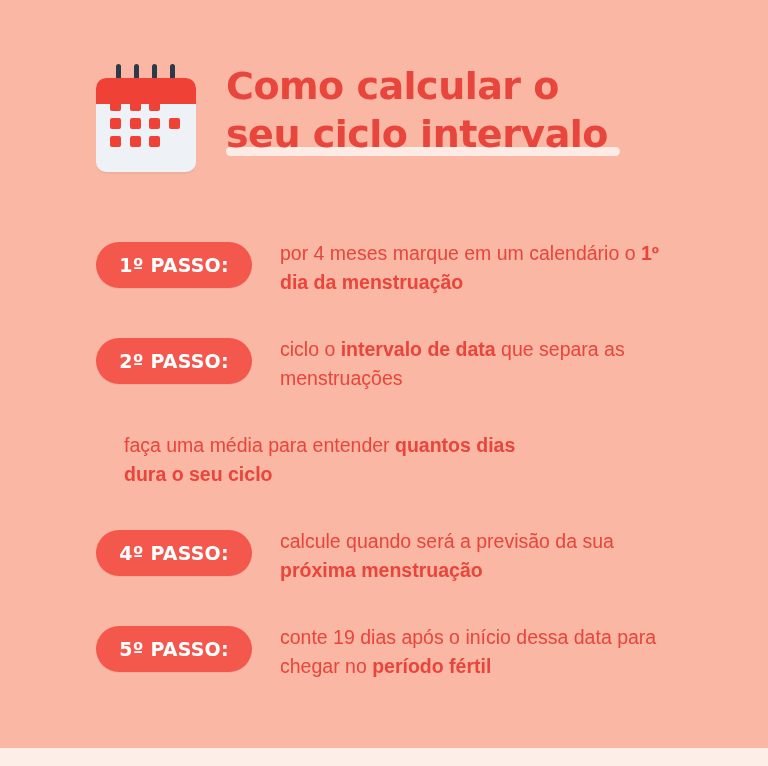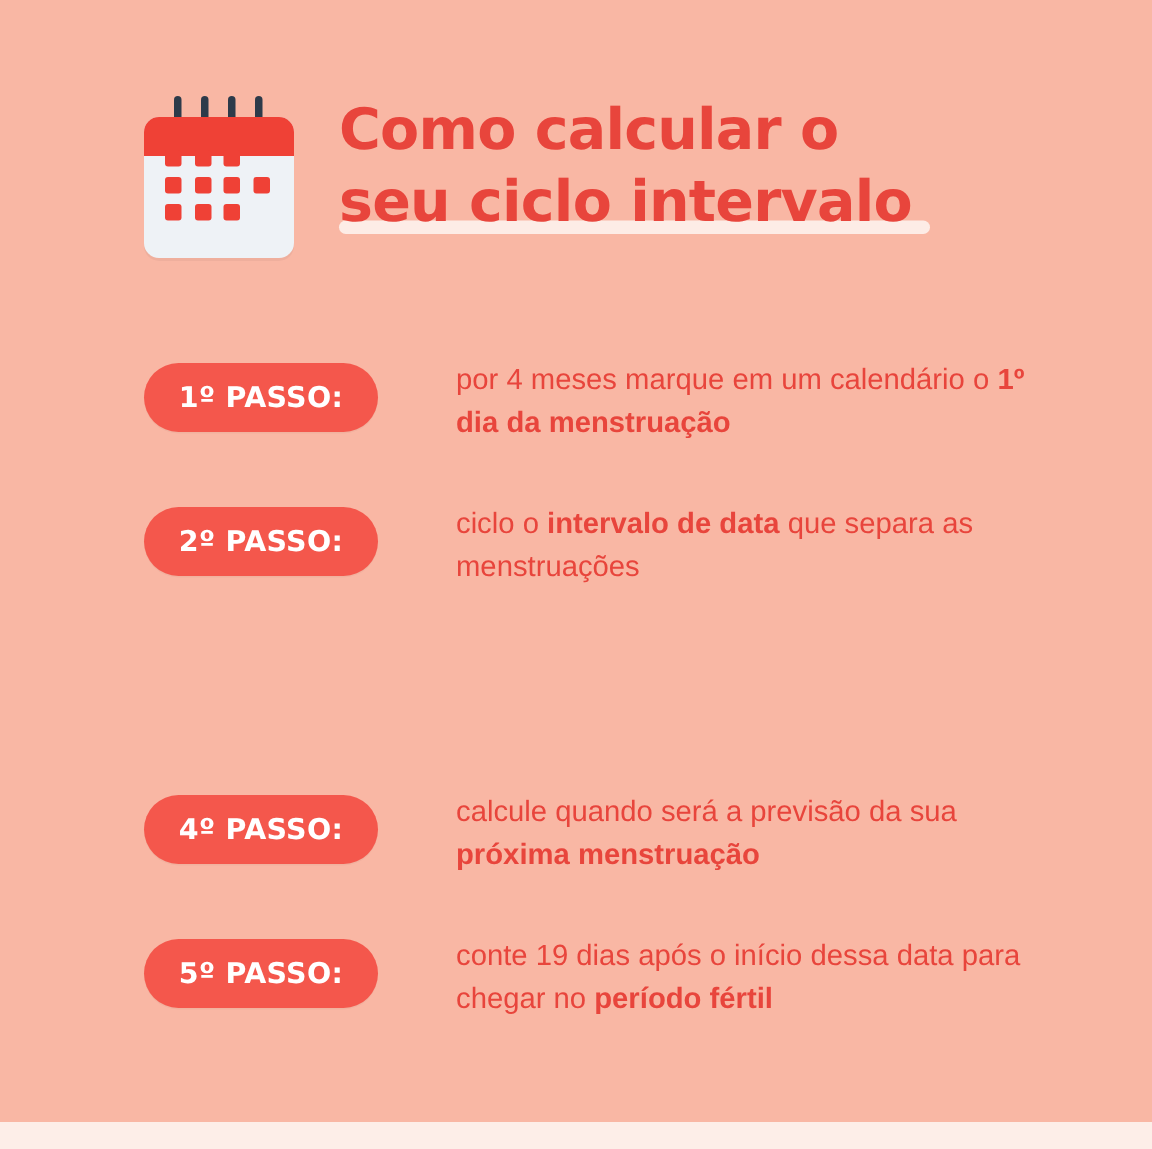--- a/index.html
+++ b/index.html
@@ -128,21 +128,20 @@
     position: absolute;
     left: 96px;
     top: 236px;
     width: 600px;
   }
   .step {
     position: relative;
     height: 96px;
     display: flex;
     align-items: flex-start;
-    gap: 24px;
   }
   .pill {
     flex: 0 0 auto;
     width: 156px;
     height: 46px;
     background: #f4574c;
     border-radius: 23px;
     color: #ffffff;
     font-family: "DejaVu Sans", sans-serif;
     font-weight: bold;
@@ -220,20 +219,21 @@
   <div class="steps" id="steps">
       <div class="step">
         <div class="pill">1º PASSO:</div>
         <div class="step-text"><span>por 4 meses marque em um calendário o </span><b>1º dia da menstruação</b></div>
       </div>
       <div class="step">
         <div class="pill">2º PASSO:</div>
         <div class="step-text"><span>ciclo o </span><b>intervalo de data</b><span> que separa as menstruações</span></div>
       </div>
       <div class="step">
+        <div class="step-text"><span>faça uma média para entender </span><b>quantos dias dura o seu ciclo</b></div>
       </div>
       <div class="step">
         <div class="pill">4º PASSO:</div>
         <div class="step-text"><span>calcule quando será a previsão da sua </span><b>próxima menstruação</b></div>
       </div>
       <div class="step">
         <div class="pill">5º PASSO:</div>
         <div class="step-text"><span>conte 19 dias após o início dessa data para chegar no </span><b>período fértil</b></div>
       </div>
     </div>

